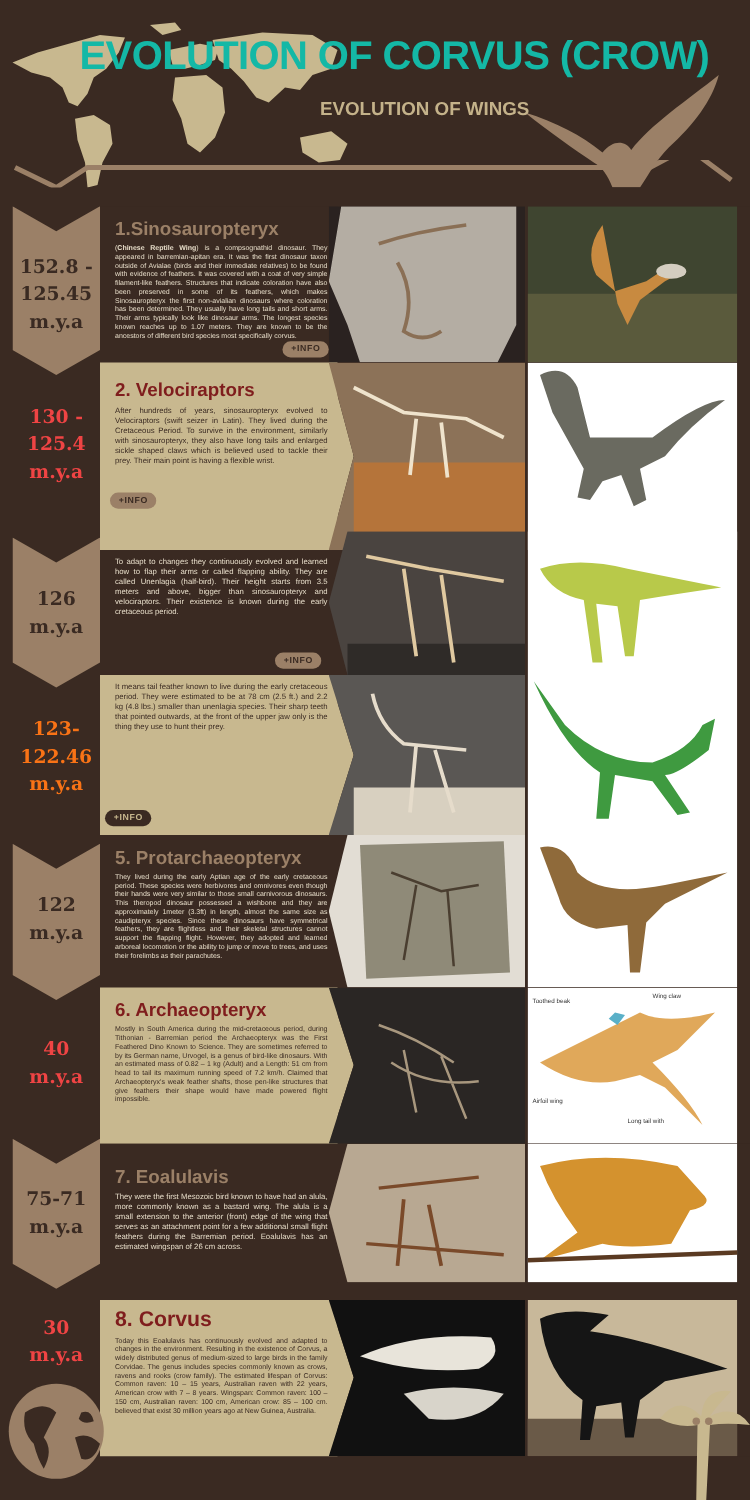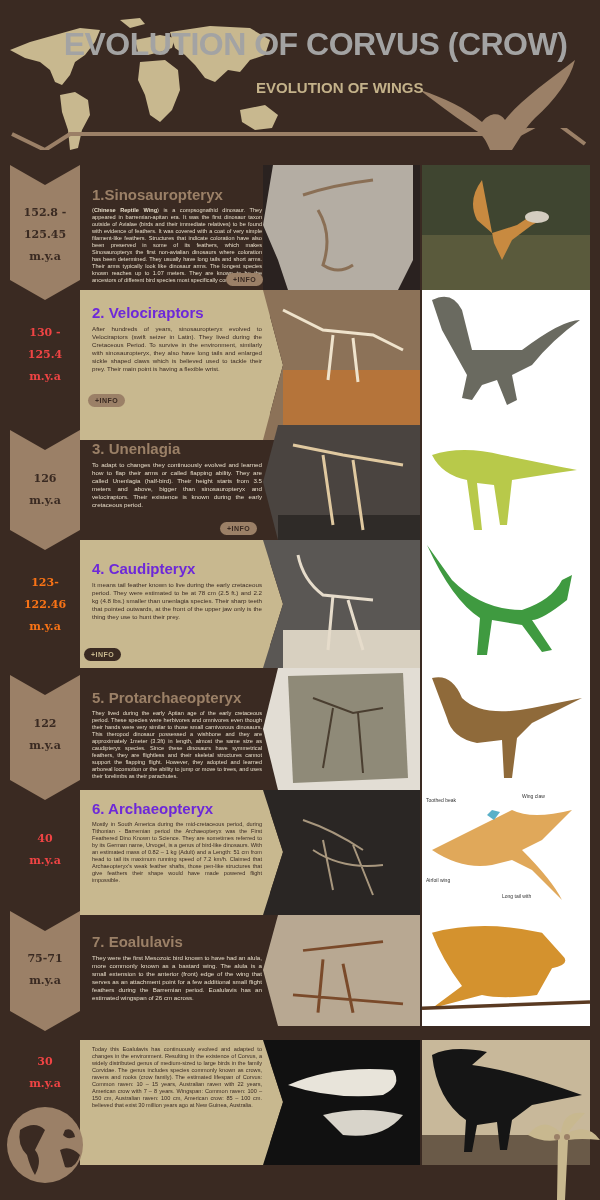--- a/index.html
+++ b/index.html
@@ -12,55 +12,55 @@
   }
   .header {
     position: absolute; left: 0; top: 0; width: 600px; height: 150px;
     background: #3a2a22; overflow: hidden;
   }
   .worldmap { position: absolute; left: 0; top: 0; width: 300px; height: 150px; }
   .eagle { position: absolute; left: 420px; top: 60px; width: 180px; height: 90px; }
   .title {
     position: absolute; left: 0; width: 600px; top: 26px; text-align: center;
     font-family: "Liberation Sans", sans-serif; font-weight: bold;
-    font-size: 32px; color: #a3a3a3; letter-spacing: -0.5px; padding-left: 31px;
+    font-size: 32px; color: #14b8a6; letter-spacing: -0.5px; padding-left: 31px;
   }
   .subtitle {
     position: absolute; left: 256px; top: 79px;
     font-family: "Liberation Sans", sans-serif; font-weight: bold;
     font-size: 15px; color: #c4b28a;
   }
   .header-line { position: absolute; left: 0; top: 128px; width: 600px; height: 30px; }
 
   .timeline-col {
     position: absolute; left: 10px; top: 165px; width: 70px; height: 1035px;
   }
   .era {
     position: absolute; left: 0; width: 70px;
     display: flex; align-items: center; justify-content: center;
     text-align: center; font-family: "DejaVu Serif", serif; font-weight: bold;
-    font-size: 11px; line-height: 22px;
+    font-size: 15px; line-height: 22px;
   }
   .era.light { color: #3a2a22; }
   .era.dark { color: #ef4444; }
   .era.dark.mid { color: #f97316; }
   .chevron { position: absolute; left: 0; width: 70px; }
 
   .row { position: absolute; left: 80px; width: 520px; }
   .card {
     position: absolute; left: 0; top: 0; width: 190px; height: 100%;
     padding: 6px 8px 0 8px;
   }
   .card.light { background: #c8b88f; }
   .card.dark { background: #3a2a22; }
   .card h2 {
     font-family: "Liberation Sans", sans-serif; font-weight: bold;
-    font-size: 15px; margin: 15px 0 4px 4px;
-  }
-  .card.light h2 { color: #6d28d9; }
+    font-size: 15px; margin: 4px 0 4px 4px;
+  }
+  .card.light h2 { color: #7f1d1d; }
   .card.dark h2 { color: #9b8067; }
   .card .body {
     font-size: 5.6px; line-height: 7px; text-align: justify;
     font-family: "Liberation Sans", sans-serif; padding-left: 4px;
   }
   .card.light .body { color: #3a2a22; }
   .card.dark .body { color: #e6dcc8; }
   .card .body b { font-weight: bold; }
   .info-btn {
     position: absolute; font-family: "Liberation Sans", sans-serif; font-weight: bold;
@@ -198,21 +198,20 @@
     <svg viewBox="0 0 168 150" preserveAspectRatio="none">
         <rect width="168" height="150" fill="#ffffff"></rect>
         <path d="M10,10 Q30,0 40,20 L50,60 L100,60 Q140,30 158,30 Q130,50 110,75 L90,85 L95,110 L85,115 L75,90 L60,95 L50,110 L40,108 L45,85 L20,40 Z" fill="#6a6a60"></path>
       </svg>
   </div>
   <div class="right-gap"></div>
 </div>
 
 <div class="row" style="top:440px;height:100px">
   <div class="card dark">
-    <h2 style="margin-top:-6px">3. Unenlagia</h2>
     <div class="body" style="font-size:6.2px;line-height:8px">To adapt to changes they continuously evolved and learned how to flap their arms or called flapping ability. They are called Unenlagia (half-bird). Their height starts from 3.5 meters and above, bigger than sinosauropteryx and velociraptors. Their existence is known during the early cretaceous period.</div>
     <div class="info-btn tan" style="left:140px;top:82px">+INFO</div>
   </div>
   <div class="photo" style="left:183px;width:157px;top:-15px;height:115px">
     <svg viewBox="0 0 157 115" preserveAspectRatio="none">
         <polygon points="15,0 157,0 157,115 15,115 0,57" fill="#4a4440"></polygon>
         <rect x="15" y="90" width="142" height="25" fill="#2f2b28"></rect>
         <path d="M30,20 L80,30 L140,40 M60,30 L70,100 M90,35 L100,105" stroke="#e0c9a0" stroke-width="3" fill="none"></path>
       </svg>
   </div>
@@ -220,21 +219,20 @@
     <svg viewBox="0 0 168 115" preserveAspectRatio="none">
         <rect width="168" height="115" fill="#ffffff"></rect>
         <path d="M10,30 Q40,20 80,30 Q130,40 155,45 Q120,50 90,55 L85,100 L78,100 L72,60 L55,58 L60,105 L52,105 L45,55 Q20,50 10,30 Z" fill="#b8c94a"></path>
       </svg>
   </div>
   <div class="right-gap"></div>
 </div>
 
 <div class="row" style="top:540px;height:128px">
   <div class="card light">
-    <h2 style="margin-top:14px">4. Caudipteryx</h2>
     <div class="body" style="font-size:6.2px;line-height:8px">It means tail feather known to live during the early cretaceous period. They were estimated to be at 78 cm (2.5 ft.) and 2.2 kg (4.8 lbs.) smaller than unenlagia species. Their sharp teeth that pointed outwards, at the front of the upper jaw only is the thing they use to hunt their prey.</div>
     <div class="info-btn dark" style="left:4px;top:108px">+INFO</div>
   </div>
   <svg class="card-point" style="left:183px" viewBox="0 0 20 128" preserveAspectRatio="none">
       <polygon points="0,0 20,64 0,128" fill="#c8b88f"></polygon>
     </svg>
   <div class="photo" style="left:183px;width:157px">
     <svg viewBox="0 0 157 128" preserveAspectRatio="none">
         <polygon points="0,0 157,0 157,128 0,128 20,64" fill="#5a5754"></polygon>
         <rect x="20" y="90" width="137" height="38" fill="#d8d0c0"></rect>
@@ -315,20 +313,21 @@
         <rect width="168" height="125" fill="#ffffff"></rect>
         <path d="M10,20 Q60,5 120,20 L140,45 Q150,55 130,60 L115,90 Q80,95 60,90 L10,105 L40,80 Q20,50 10,20 Z" fill="#d4922e"></path>
         <path d="M0,105 L168,98" stroke="#5a3a22" stroke-width="4"></path>
       </svg>
   </div>
   <div class="right-gap"></div>
 </div>
 
 <div class="row" style="top:1040px;height:125px">
   <div class="card light">
+    <h2 style="font-size:17px;margin-top:0">8. Corvus</h2>
     <div class="body">Today this Eoalulavis has continuously evolved and adapted to changes in the environment. Resulting in the existence of Corvus, a widely distributed genus of medium-sized to large birds in the family Corvidae. The genus includes species commonly known as crows, ravens and rooks (crow family). The estimated lifespan of Corvus: Common raven: 10 – 15 years, Australian raven with 22 years, American crow with 7 – 8 years. Wingspan: Common raven: 100 – 150 cm, Australian raven: 100 cm, American crow: 85 – 100 cm. believed that exist 30 million years ago at New Guinea, Australia.</div>
   </div>
   <svg class="card-point" style="left:183px" viewBox="0 0 20 125" preserveAspectRatio="none">
       <polygon points="0,0 20,62 0,125" fill="#c8b88f"></polygon>
     </svg>
   <div class="photo" style="left:183px;width:157px">
     <svg viewBox="0 0 157 125" preserveAspectRatio="none">
         <polygon points="0,0 157,0 157,125 0,125 20,62" fill="#111111"></polygon>
         <path d="M25,45 Q70,25 130,30 Q140,45 120,55 Q70,60 25,45 Z" fill="#e8e4da"></path>
         <path d="M60,75 Q100,65 140,75 Q120,100 80,95 Z" fill="#d8d4ca"></path>

